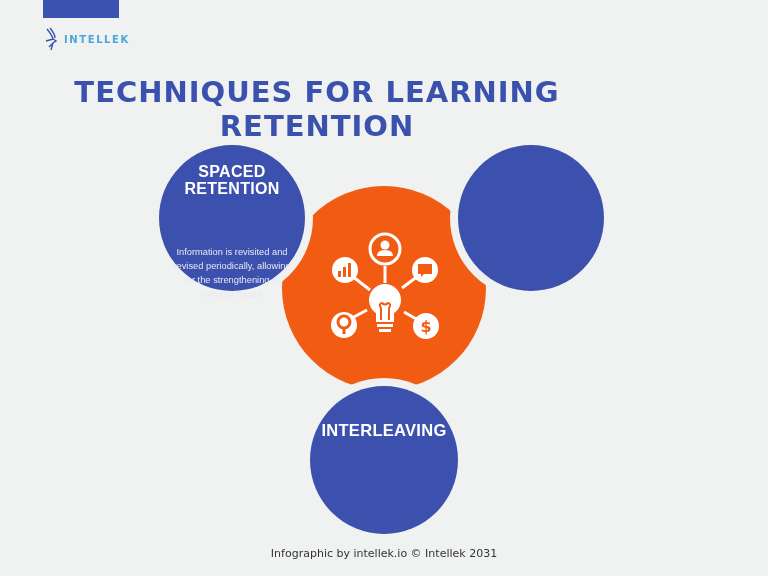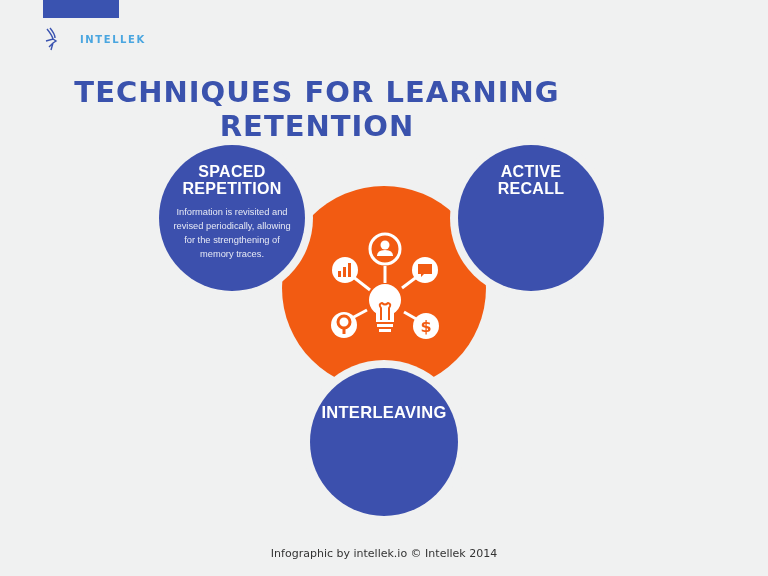--- a/index.html
+++ b/index.html
@@ -3,42 +3,42 @@
 <meta charset="utf-8">
 <style>
   html, body { margin: 0; padding: 0; }
   body {
     width: 768px; height: 576px; overflow: hidden;
     background: #f0f1f1;
     position: relative;
     font-family: "Liberation Sans", sans-serif;
   }
   .top-bar { position: absolute; left: 43px; top: 0; width: 76px; height: 18px; background: #3a53b0; }
-  .logo { position: absolute; left: 44px; top: 27px; display: flex; align-items: center; gap: 18px; }
+  .logo { position: absolute; left: 44px; top: 27px; display: flex; align-items: center; gap: 2px; }
   .logo-text { color: #4aa6e0; font-weight: bold; font-size: 10px; letter-spacing: 1.6px; font-family: "DejaVu Sans", sans-serif; }
   .title {
     position: absolute; left: 0; width: 634px; top: 75px; text-align: center;
     color: #3a52ad; font-weight: bold; font-size: 29px; letter-spacing: 1px;
     font-family: "DejaVu Sans", sans-serif;
   }
   .orange {
     position: absolute; left: 282px; top: 186px; width: 204px; height: 204px;
     border-radius: 50%; background: #f25b12;
   }
   .blue {
     position: absolute; border-radius: 50%; background: #3c50ad;
     box-shadow: 0 0 0 8px #f0f1f1;
     color: #fff; text-align: center; box-sizing: border-box;
     display: flex; flex-direction: column; align-items: center;
   }
   .blue h2 { margin: 0; font-size: 16px; line-height: 17px; font-weight: bold; letter-spacing: 0.3px; }
   .blue p { margin: 8px 0 0 0; font-size: 9.3px; line-height: 14px; color: #e6e9f5; }
-  #c-left  { left: 159px; top: 145px; width: 146px; height: 146px; padding: 18px 12px 0; }
+  #c-left  { left: 159px; top: 145px; width: 146px; height: 146px; padding: 18px 12px 0; gap: 40px; }
   #c-right { left: 458px; top: 145px; width: 146px; height: 146px; padding: 18px 12px 0; }
-  #c-bottom{ left: 310px; top: 368px; width: 148px; height: 148px; padding: 36px 10px 0; }
+  #c-bottom{ left: 310px; top: 386px; width: 148px; height: 148px; padding: 36px 10px 0; }
   #c-bottom h2 { font-size: 16.5px; }
   .icons { position: absolute; left: 320px; top: 228px; width: 130px; height: 115px; }
   .footer {
     position: absolute; left: 0; width: 768px; top: 547px; text-align: center;
     font-size: 11px; color: #333; font-family: "DejaVu Sans", sans-serif;
   }
 </style>
 </head>
 <body>
 
@@ -95,25 +95,24 @@
     <rect x="22.5" y="99" width="3" height="7" fill="#f25b12"></rect>
   </g>
 
   <g>
     <circle cx="106" cy="98" r="13" fill="#fff"></circle>
     <text x="106" y="104" text-anchor="middle" font-size="16" font-weight="bold" fill="#f25b12" font-family="DejaVu Sans, sans-serif">$</text>
   </g>
 </svg>
 
 <div class="blue" id="c-left">
-  <h2><span>SPACED</span><br><span>REPETITION</span></h2>
+  <h2><span>SPACED</span><br><span>RETENTION</span></h2>
   <p>Information is revisited and revised periodically, allowing for the strengthening of memory traces.</p>
 </div>
 
 <div class="blue" id="c-right">
-  <h2><span>ACTIVE</span><br><span>RECALL</span></h2>
 </div>
 
 <div class="blue" id="c-bottom">
   <h2>INTERLEAVING</h2>
 </div>
 
-<div class="footer">Infographic by intellek.io © Intellek 2014</div>
+<div class="footer">Infographic by intellek.io © Intellek 2031</div>
 
 </body></html>

